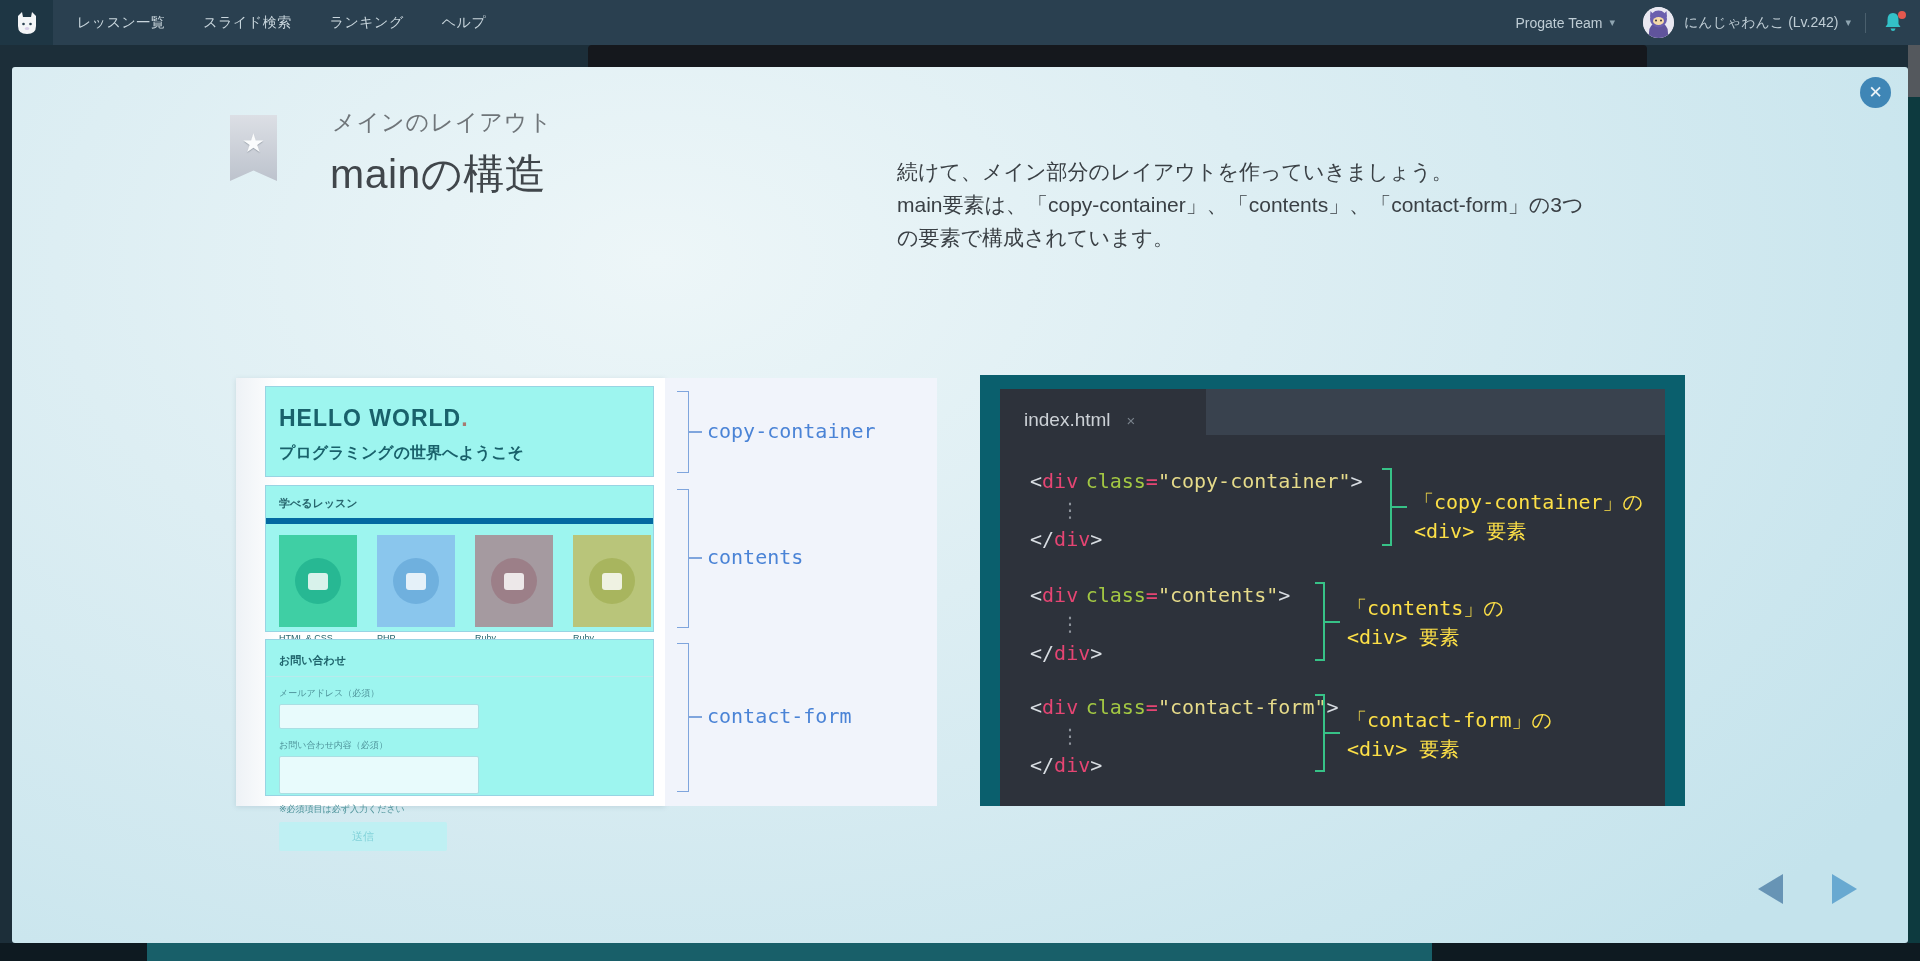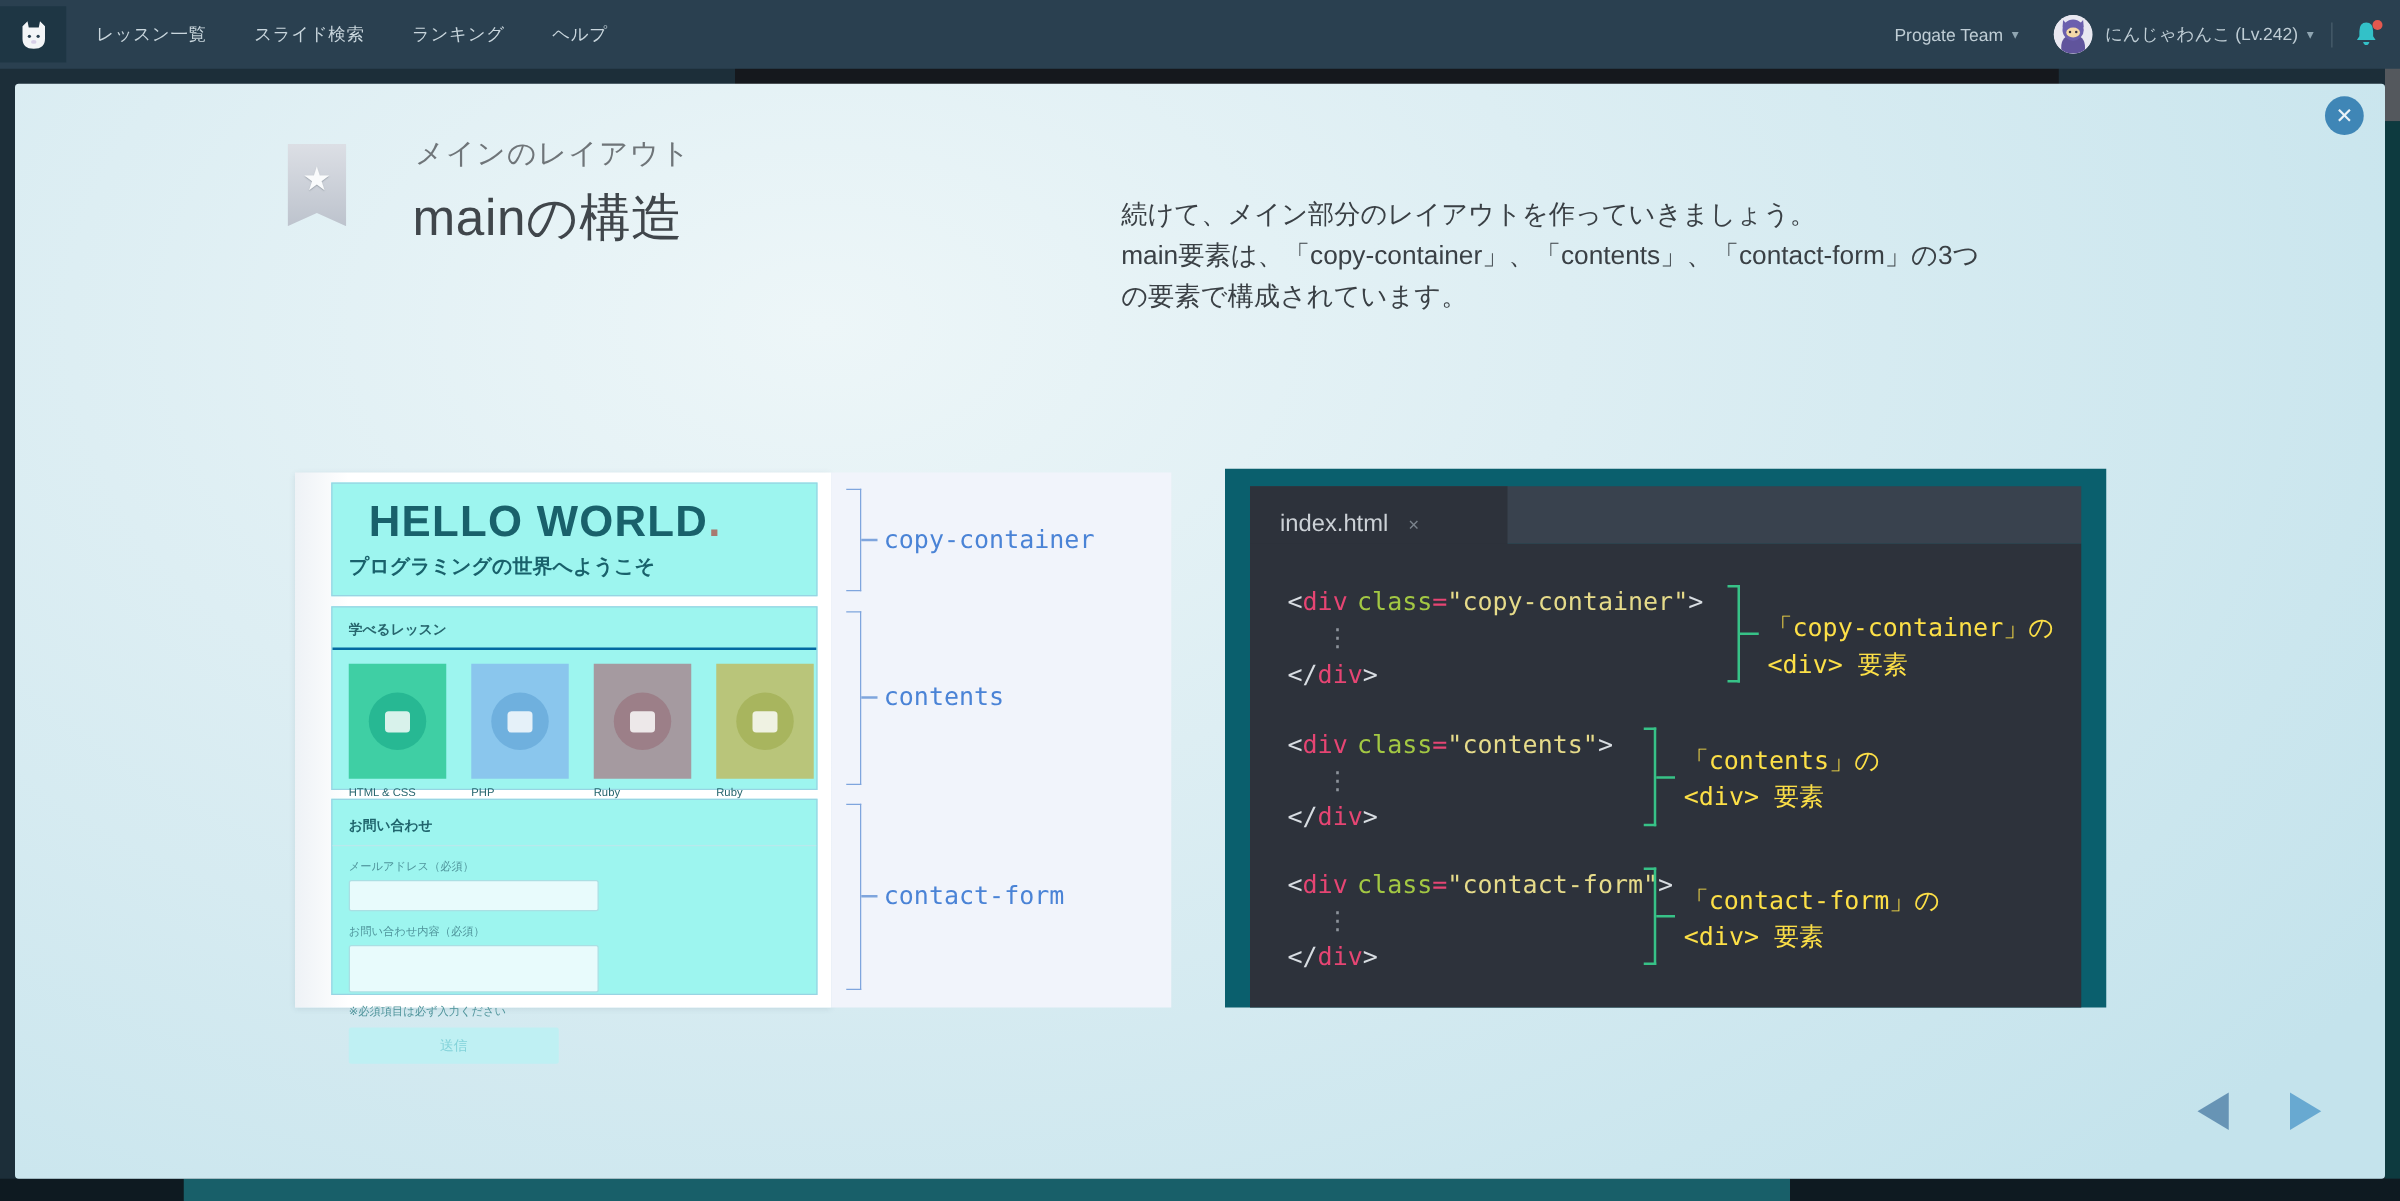--- a/index.html
+++ b/index.html
@@ -1,20 +1,20 @@
 <!DOCTYPE html>
 <html><head>
 <meta charset="utf-8">
 <style>
   * { margin:0; padding:0; box-sizing:border-box; }
   body { font-family:"Liberation Sans","DejaVu Sans",sans-serif; }
   .root { position:relative; width:1920px; height:961px; background:#1c2e39; overflow:hidden; }
 
   
-  .navbar { position:absolute; top:0; left:0; width:1920px; height:55px; background:#2a4050; display:flex; align-items:center; z-index:30; }
+  .navbar { position:absolute; top:0; left:0; width:1920px; height:45px; background:#2a4050; display:flex; align-items:center; z-index:30; }
   .nav-logo { width:53px; height:45px; background:#1e3644; display:flex; align-items:center; justify-content:center; cursor:pointer; }
   .nav-items { display:flex; align-items:center; margin-left:24px; gap:38px; }
   .nav-item { font-size:14px; color:#c9d6dd; text-decoration:none; cursor:pointer; letter-spacing:.5px; }
   .nav-right { margin-left:auto; display:flex; align-items:center; padding-right:14px; }
   .nav-team, .nav-user { display:flex; align-items:center; gap:7px; font-size:14px; color:#bfcdd5; cursor:pointer; }
   .caret { font-size:11px; color:#8fa5b1; }
   .avatar { width:31px; height:31px; border-radius:50%; background:#e9e8f1; margin:0 10px 0 28px; overflow:hidden; flex:none; cursor:pointer; }
   .nav-divider { width:1px; height:20px; background:#4a5f6d; margin:0 16px 0 14px; }
   .bell { position:relative; width:24px; height:24px; cursor:pointer; }
   .bell-dot { position:absolute; top:0; right:0; width:8px; height:8px; border-radius:50%; background:#e4584e; }
@@ -40,24 +40,24 @@
   .title { position:absolute; left:318px; top:80px; font-size:41px; font-weight:400; color:#40464b; letter-spacing:.5px; }
   .desc { position:absolute; left:885px; top:88px; font-size:21px; color:#3a4045; line-height:33px; }
 
   
   .figure-white { position:absolute; left:224px; top:311px; width:429px; height:428px; background:#ffffff;
                   background:linear-gradient(90deg,#eef2f6 0%,#ffffff 10%); box-shadow:0 1px 5px rgba(60,90,110,.15); }
   .m-section { position:absolute; left:29px; width:389px; background:#9df5ef; border:1px solid #98d4e3; }
   .m-copy { top:8px; height:91px; padding:12px 13px; }
   .m-contents { top:107px; height:147px; }
   .m-contact { top:261px; height:157px; }
-  .m-hero-title { font-size:35px; font-weight:bold; color:#19616b; letter-spacing:1px; line-height:38px;margin-left:16px; }
+  .m-hero-title { font-size:23px; font-weight:bold; color:#19616b; letter-spacing:1px; line-height:38px; }
   .m-hero-dot { color:#a87a70; }
   .m-hero-sub { font-size:16px; font-weight:bold; color:#19616b; margin-top:6px; }
-  .m-les-head { font-size:11px; font-weight:bold; color:#27666e; padding:10px 13px 7px; border-bottom:2px solid #0369a1; }
+  .m-les-head { font-size:11px; font-weight:bold; color:#27666e; padding:10px 13px 7px; border-bottom:6px solid #0369a1; }
   .m-cards { display:flex; gap:20px; padding:11px 13px 0; }
   .m-card { width:98px; }
   .m-card-box { width:78px; height:92px; display:flex; align-items:center; justify-content:center; }
   .m-card-circle { width:46px; height:46px; border-radius:50%; position:relative; }
   .m-card-circle::after { content:""; position:absolute; left:13px; top:15px; width:20px; height:17px; border-radius:3px; background:rgba(255,255,255,.82); }
   .m-card-name { font-size:9px; color:#27666e; margin-top:6px; }
   .m-con-head { font-size:11px; font-weight:bold; color:#1f646c; padding:13px 13px 8px; border-bottom:1px solid #b9e9ec; }
   .m-field-label { font-size:9px; color:#4f949b; padding:10px 13px 0; }
   .m-input { margin:4px 13px 0; width:200px; height:25px; background:#e8fbfc; border:1px solid #aadfe3; border-radius:2px; }
   .m-textarea { height:38px; }

